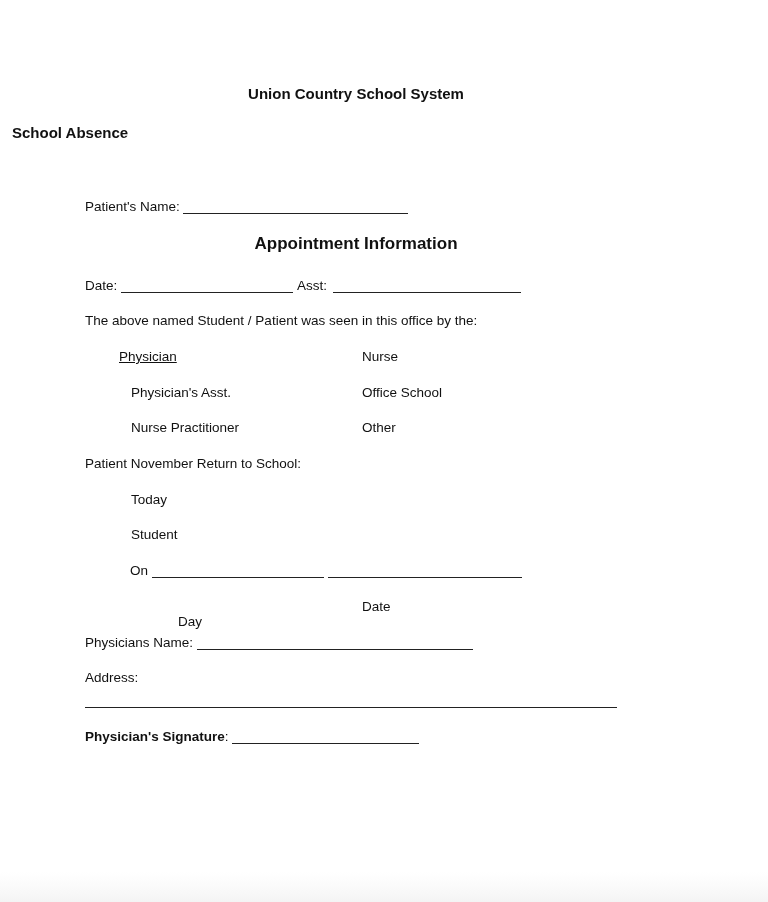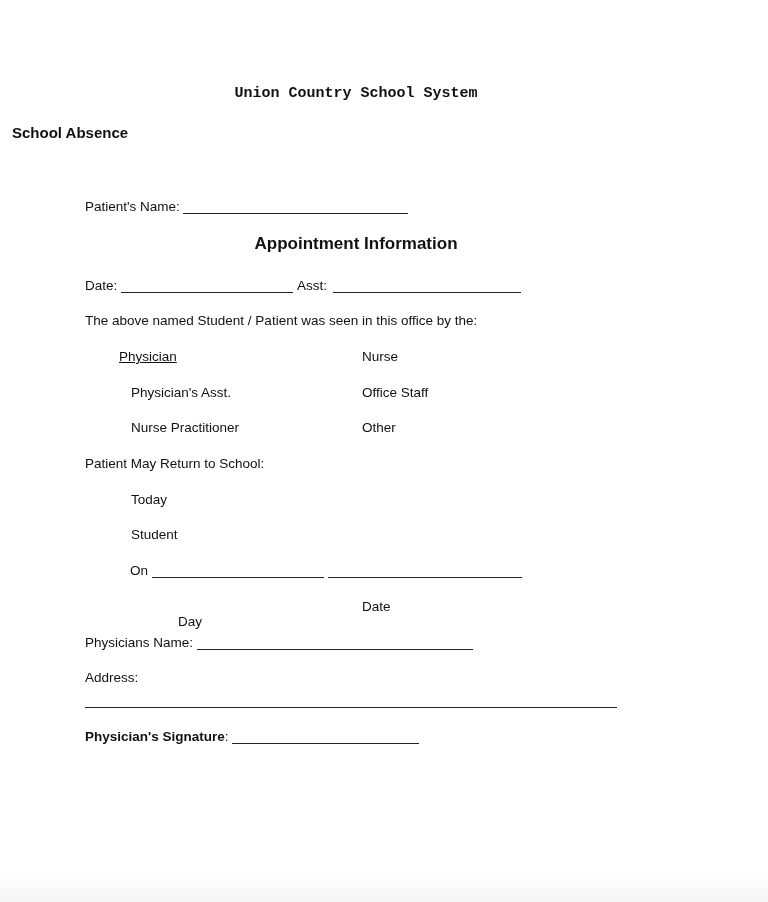--- a/index.html
+++ b/index.html
@@ -12,43 +12,43 @@
     .abs { position: absolute; white-space: nowrap; }
     .title { font-weight: bold; font-size: 15px; }
     .bold { font-weight: bold; }
     .line { position: absolute; height: 0; border-bottom: 1px solid #222; }
   </style>
 </head>
 <body>
 
 <div>
 
-  <div class="abs title" style="left:0; width:712px; text-align:center; top:85px;font-family:Liberation Mono, monospace;">Union Country School System</div>
+  <div class="abs title" style="left:0; width:712px; text-align:center; top:85px;">Union Country School System</div>
   <div class="abs title" style="left:12px; width:712px; top:124px;">School Absence</div>
 
   <div class="abs" style="left:85px; top:199px;">Patient's Name:</div>
   <div class="line" style="left:183px; width:225px; top:213px;"></div>
 
   <div class="abs bold" style="left:0; width:712px; text-align:center; top:234px; font-size:17px;">Appointment Information</div>
 
   <div class="abs" style="left:85px; top:278px;">Date:</div>
   <div class="line" style="left:121px; width:172px; top:292px;"></div>
   <div class="abs" style="left:297px; top:278px;">Asst:</div>
   <div class="line" style="left:333px; width:188px; top:292px;"></div>
 
   <div class="abs" style="left:85px; top:313px;">The above named Student / Patient was seen in this office by the:</div>
 
   <div class="abs" style="left:119px; top:349px;text-decoration:underline;">Physician</div>
   <div class="abs" style="left:362px; top:349px;">Nurse</div>
   <div class="abs" style="left:131px; top:385px;">Physician's Asst.</div>
-  <div class="abs" style="left:362px; top:385px;">Office Staff</div>
+  <div class="abs" style="left:362px; top:385px;">Office School</div>
   <div class="abs" style="left:131px; top:420px;">Nurse Practitioner</div>
   <div class="abs" style="left:362px; top:420px;">Other</div>
 
-  <div class="abs" style="left:85px; top:456px;">Patient May Return to School:</div>
+  <div class="abs" style="left:85px; top:456px;">Patient November Return to School:</div>
   <div class="abs" style="left:131px; top:492px;">Today</div>
   <div class="abs" style="left:131px; top:527px;">Student</div>
 
   <div class="abs" style="left:130px; top:563px;">On</div>
   <div class="line" style="left:152px; width:172px; top:577px;"></div>
   <div class="line" style="left:328px; width:194px; top:577px;"></div>
 
   <div class="abs" style="left:178px; top:599px;margin-top:15px;">Day</div>
   <div class="abs" style="left:362px; top:599px;">Date</div>
 

